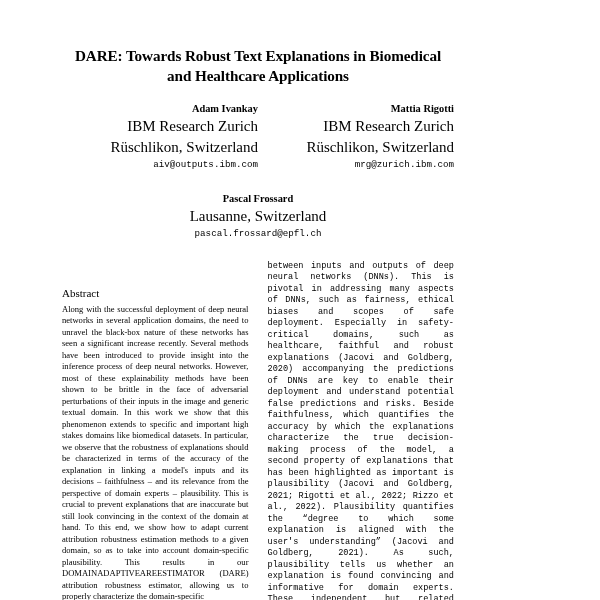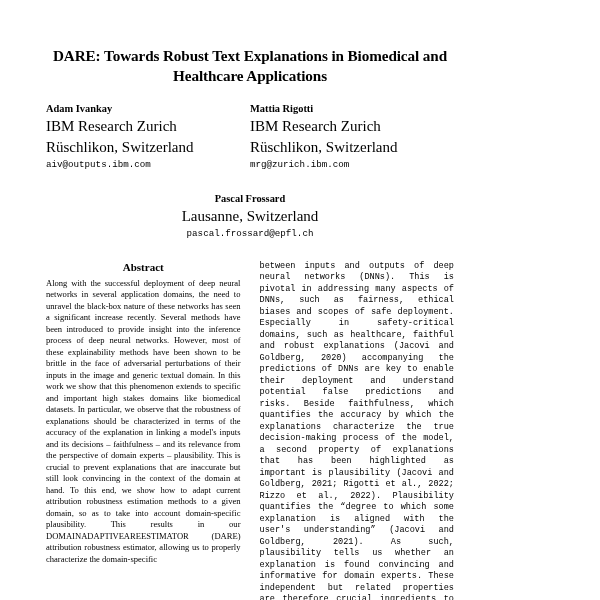--- a/index.html
+++ b/index.html
@@ -11,38 +11,38 @@
     height: 600px;
     background: #ffffff;
     font-family: "Liberation Serif", serif;
     color: #000000;
     overflow: hidden;
   }
   .page {
     width: 516px;
     height: 600px;
     box-sizing: border-box;
-    padding: 46px 62px 0 46px;
+    padding: 46px 62px 0 62px;
     position: relative;
   }
   .title {
     text-align: center;
     font-size: 15.2px;
     font-weight: bold;
     line-height: 1.32;
     letter-spacing: -0.1px;
     margin: 0 0 0 0;
   }
   .authors-row {
     display: flex;
     margin-top: 16px;
   }
   .author-block {
     flex: 1 1 0;
-    text-align: left;
+    text-align: right;
     line-height: 1.38;
   }
   .author-name {
     font-size: 10.4px;
     font-weight: bold;
   }
   .author-aff {
     font-size: 15px;
   }
   .author-mail {
@@ -58,24 +58,24 @@
   .columns {
     display: flex;
     margin-top: 20px;
     gap: 19px;
   }
   .col {
     flex: 1 1 0;
     width: 228px;
   }
   .section-head {
-    text-align: center;
-    font-weight: bold;
+    font-weight: normal;
     font-size: 11px;
     margin-bottom: 5px;
+    margin-top: 26px;
   }
   p.body-text {
     margin: 0;
     font-size: 8.55px;
     line-height: 1.345;
     text-align: justify;
     text-justify: inter-word;
     hyphens: auto;
   }
   p.body-text + p.body-text {

